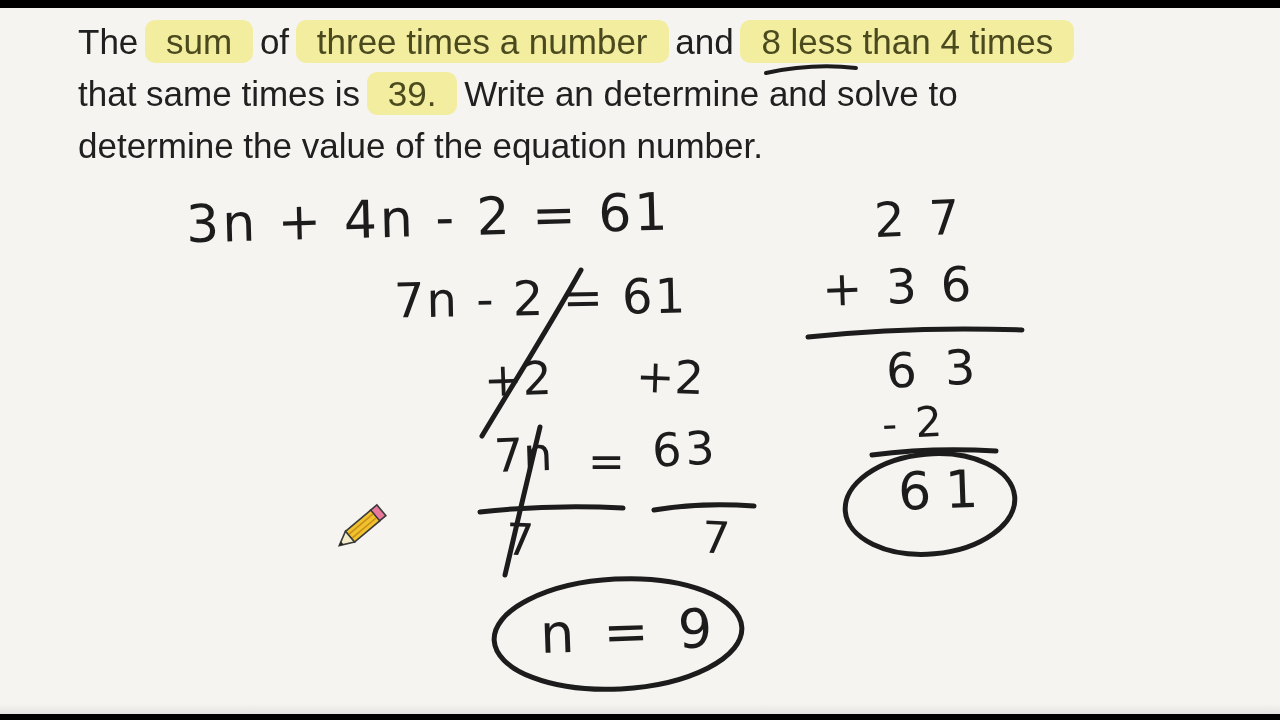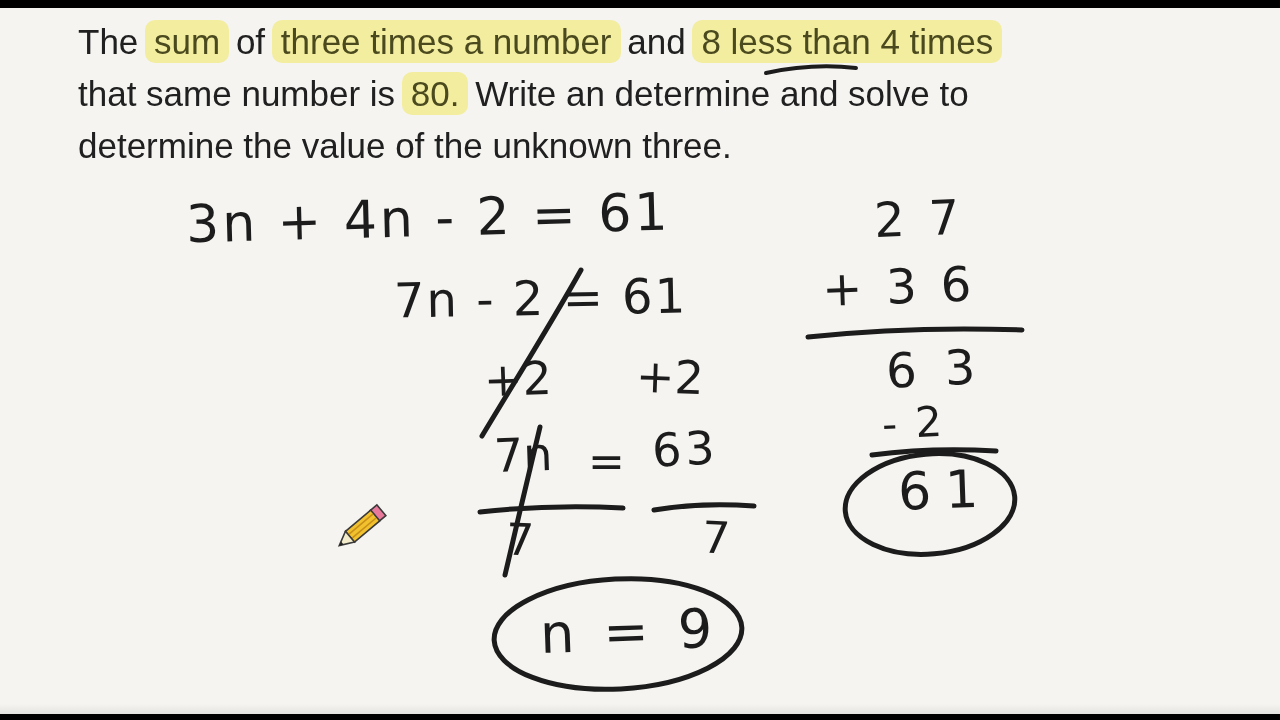--- a/index.html
+++ b/index.html
@@ -14,21 +14,21 @@
   }
   .bar{position:absolute;left:0;width:1280px;background:var(--bar);}
   .bar.top{top:0;height:8px;}
   .bar.bottom{bottom:0;height:6px;}
   .fade-strip{position:absolute;left:0;bottom:6px;width:1280px;height:10px;
     background:linear-gradient(to bottom,rgba(0,0,0,0) 0%,rgba(0,0,0,0.07) 100%);}
   .problem{position:absolute;left:78px;top:16px;width:1130px;color:var(--text);
     font-size:35px;line-height:52px;letter-spacing:0px;font-weight:500;}
   .pline{white-space:nowrap;}
   .hl{background:var(--hl);color:var(--hl-text);border-radius:10px;
-    padding:2px 9px;margin:-2px -3px;box-decoration-break:clone;}
+    padding:2px 21px;margin:-2px -3px;box-decoration-break:clone;}
   .hw{position:absolute;color:var(--ink);font-family:"DejaVu Sans",sans-serif;
     white-space:nowrap;}
   .eq1{left:186px;top:188px;font-size:52px;letter-spacing:3px;transform:rotate(-1.5deg);}
   .eq2{left:394px;top:270px;font-size:48px;letter-spacing:2px;transform:rotate(-1deg);}
   .c-left{left:484px;top:352px;font-size:46px;transform:rotate(-2deg);}
   .c-right{left:636px;top:350px;font-size:46px;transform:rotate(2deg);}
   .numL{left:494px;top:428px;font-size:46px;transform:rotate(-2deg);}
   .eqs{left:588px;top:436px;font-size:44px;}
   .numR{left:652px;top:422px;font-size:46px;letter-spacing:4px;transform:rotate(-3deg);}
   .denL{left:506px;top:514px;font-size:44px;transform:rotate(2deg);}
@@ -45,22 +45,22 @@
 </style>
 </head>
 <body>
 
 <div class="stage">
 
   <div class="bar top"></div>
 
   <div class="problem">
     <div class="pline"><span>The </span><span class="hl">sum</span><span> of </span><span class="hl">three times a number</span><span> and </span><span class="hl">8 less than 4 times</span></div>
-    <div class="pline"><span>that same number is </span><span class="hl">80.</span><span>  Write an determine and solve to</span></div>
-    <div class="pline"><span>determine the value of the unknown three.</span></div>
+    <div class="pline"><span>that same times is </span><span class="hl">39.</span><span>  Write an determine and solve to</span></div>
+    <div class="pline"><span>determine the value of the equation number.</span></div>
   </div>
 
   <div class="hw eq1">3n + 4n - 2 = 61</div>
   <div class="hw eq2">7n - 2 = 61</div>
   <div class="hw c-left">+2</div>
   <div class="hw c-right">+2</div>
   <div class="hw numL">7n</div>
   <div class="hw eqs">=</div>
   <div class="hw numR">63</div>
   <div class="hw denL">7</div>

